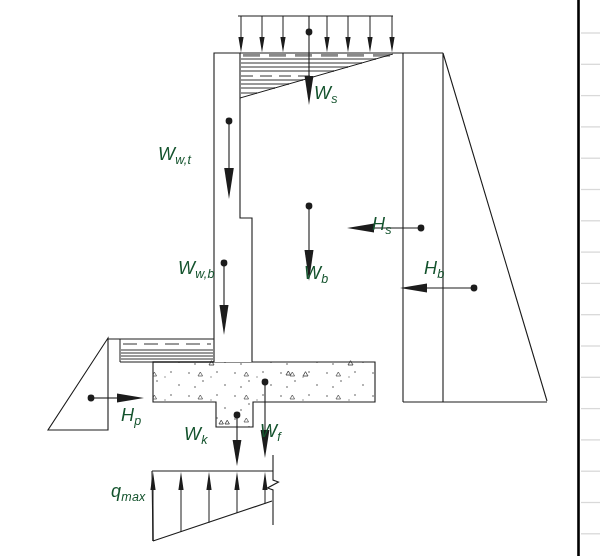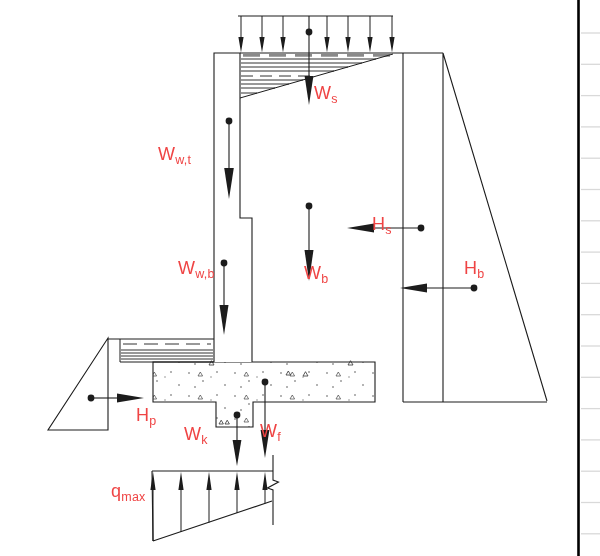--- a/index.html
+++ b/index.html
@@ -1,20 +1,20 @@
 <!DOCTYPE html>
 <html><head>
 <meta charset="utf-8">
 <style>
   html,body{margin:0;padding:0;background:#ffffff;}
   .canvas{position:relative;width:600px;height:556px;background:#ffffff;overflow:hidden;
           font-family:"Liberation Sans",sans-serif;}
   .canvas svg{position:absolute;left:0;top:0;}
-  .lbl{position:absolute;color:#ef4444;font-size:18px;line-height:1;white-space:nowrap;
-       letter-spacing:0.3px;}
+  .lbl{position:absolute;color:#14532d;font-size:18px;line-height:1;white-space:nowrap;
+       letter-spacing:0.3px;font-style:italic;}
   .lbl .sub{font-size:12.5px;position:relative;top:3.5px;letter-spacing:0.2px;}
 </style>
 </head>
 <body>
 
 <div class="canvas">
 
 <svg width="600" height="556" viewBox="0 0 600 556">
   <defs>
     <pattern id="conc" width="46" height="23" patternUnits="userSpaceOnUse">
@@ -157,19 +157,19 @@
         <line x1="581" x2="600" y1="502.5" y2="502.5" stroke="#d9d9d9" stroke-width="1.3"></line>
         <line x1="581" x2="600" y1="533.8" y2="533.8" stroke="#d9d9d9" stroke-width="1.3"></line>
       </g>
 </svg>
 
 <div class="lbl" style="left:314px;top:84px"><span>W</span><span class="sub">s</span></div>
 <div class="lbl" style="left:158px;top:145px"><span>W</span><span class="sub">w,t</span></div>
 <div class="lbl" style="left:178px;top:259px"><span>W</span><span class="sub">w,b</span></div>
 <div class="lbl" style="left:304px;top:264px"><span>W</span><span class="sub">b</span></div>
 <div class="lbl" style="left:372px;top:215px"><span>H</span><span class="sub">s</span></div>
-<div class="lbl" style="left:464px;top:259px"><span>H</span><span class="sub">b</span></div>
-<div class="lbl" style="left:136px;top:406px"><span>H</span><span class="sub">p</span></div>
+<div class="lbl" style="left:424px;top:259px"><span>H</span><span class="sub">b</span></div>
+<div class="lbl" style="left:121px;top:406px"><span>H</span><span class="sub">p</span></div>
 <div class="lbl" style="left:184px;top:425px"><span>W</span><span class="sub">k</span></div>
 <div class="lbl" style="left:260px;top:422px"><span>W</span><span class="sub">f</span></div>
 <div class="lbl" style="left:111px;top:482px"><span>q</span><span class="sub">max</span></div>
 
 </div>
 
 </body></html>

